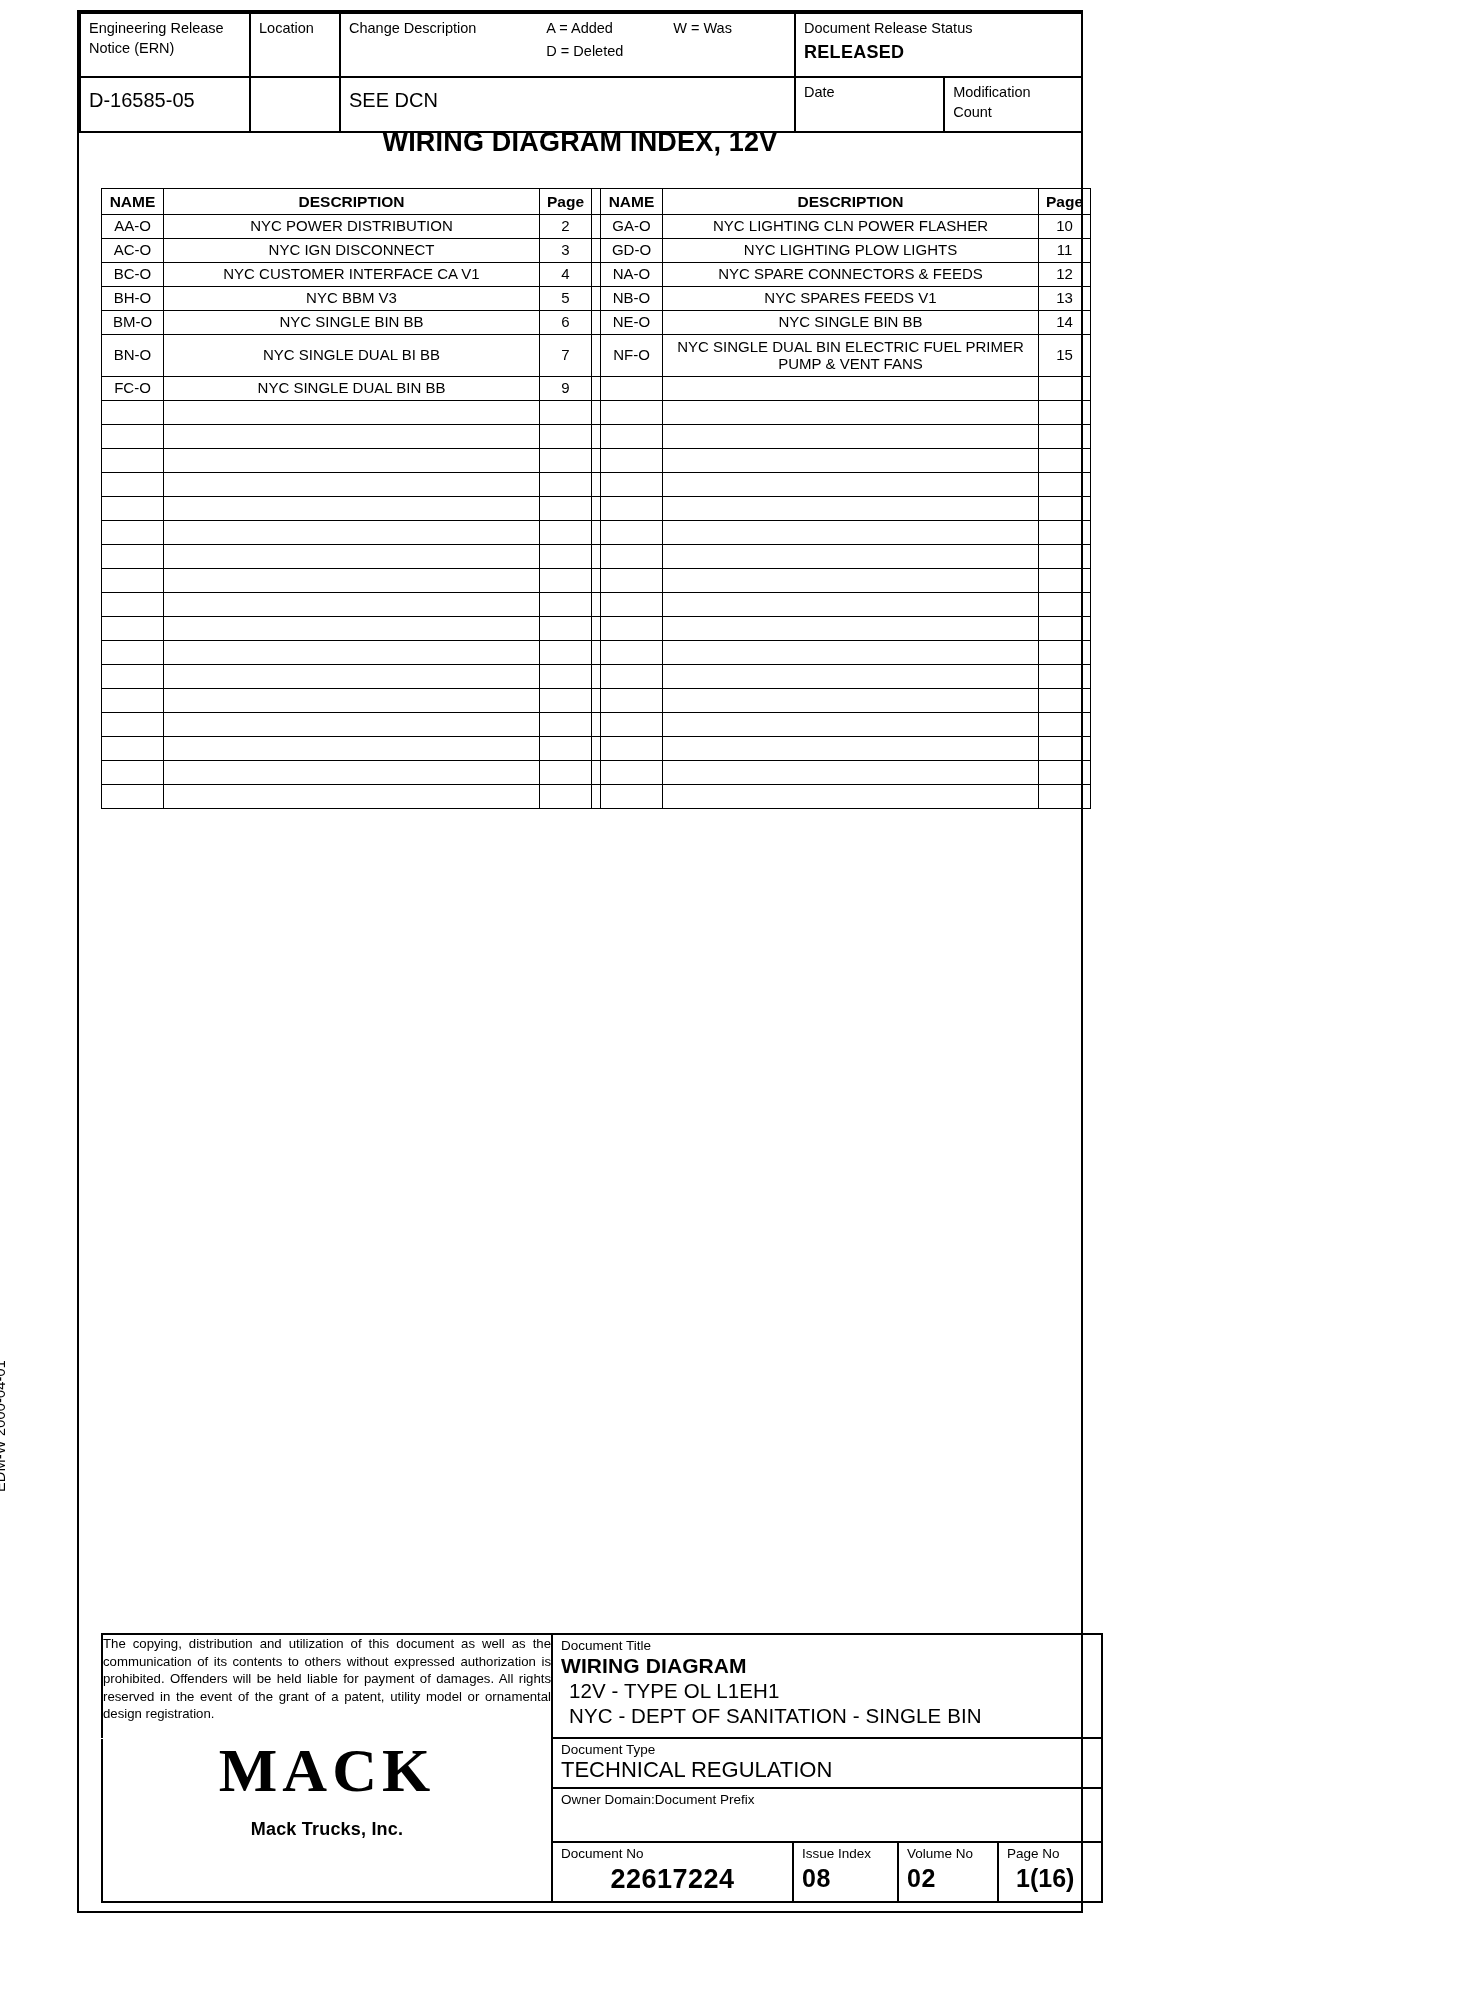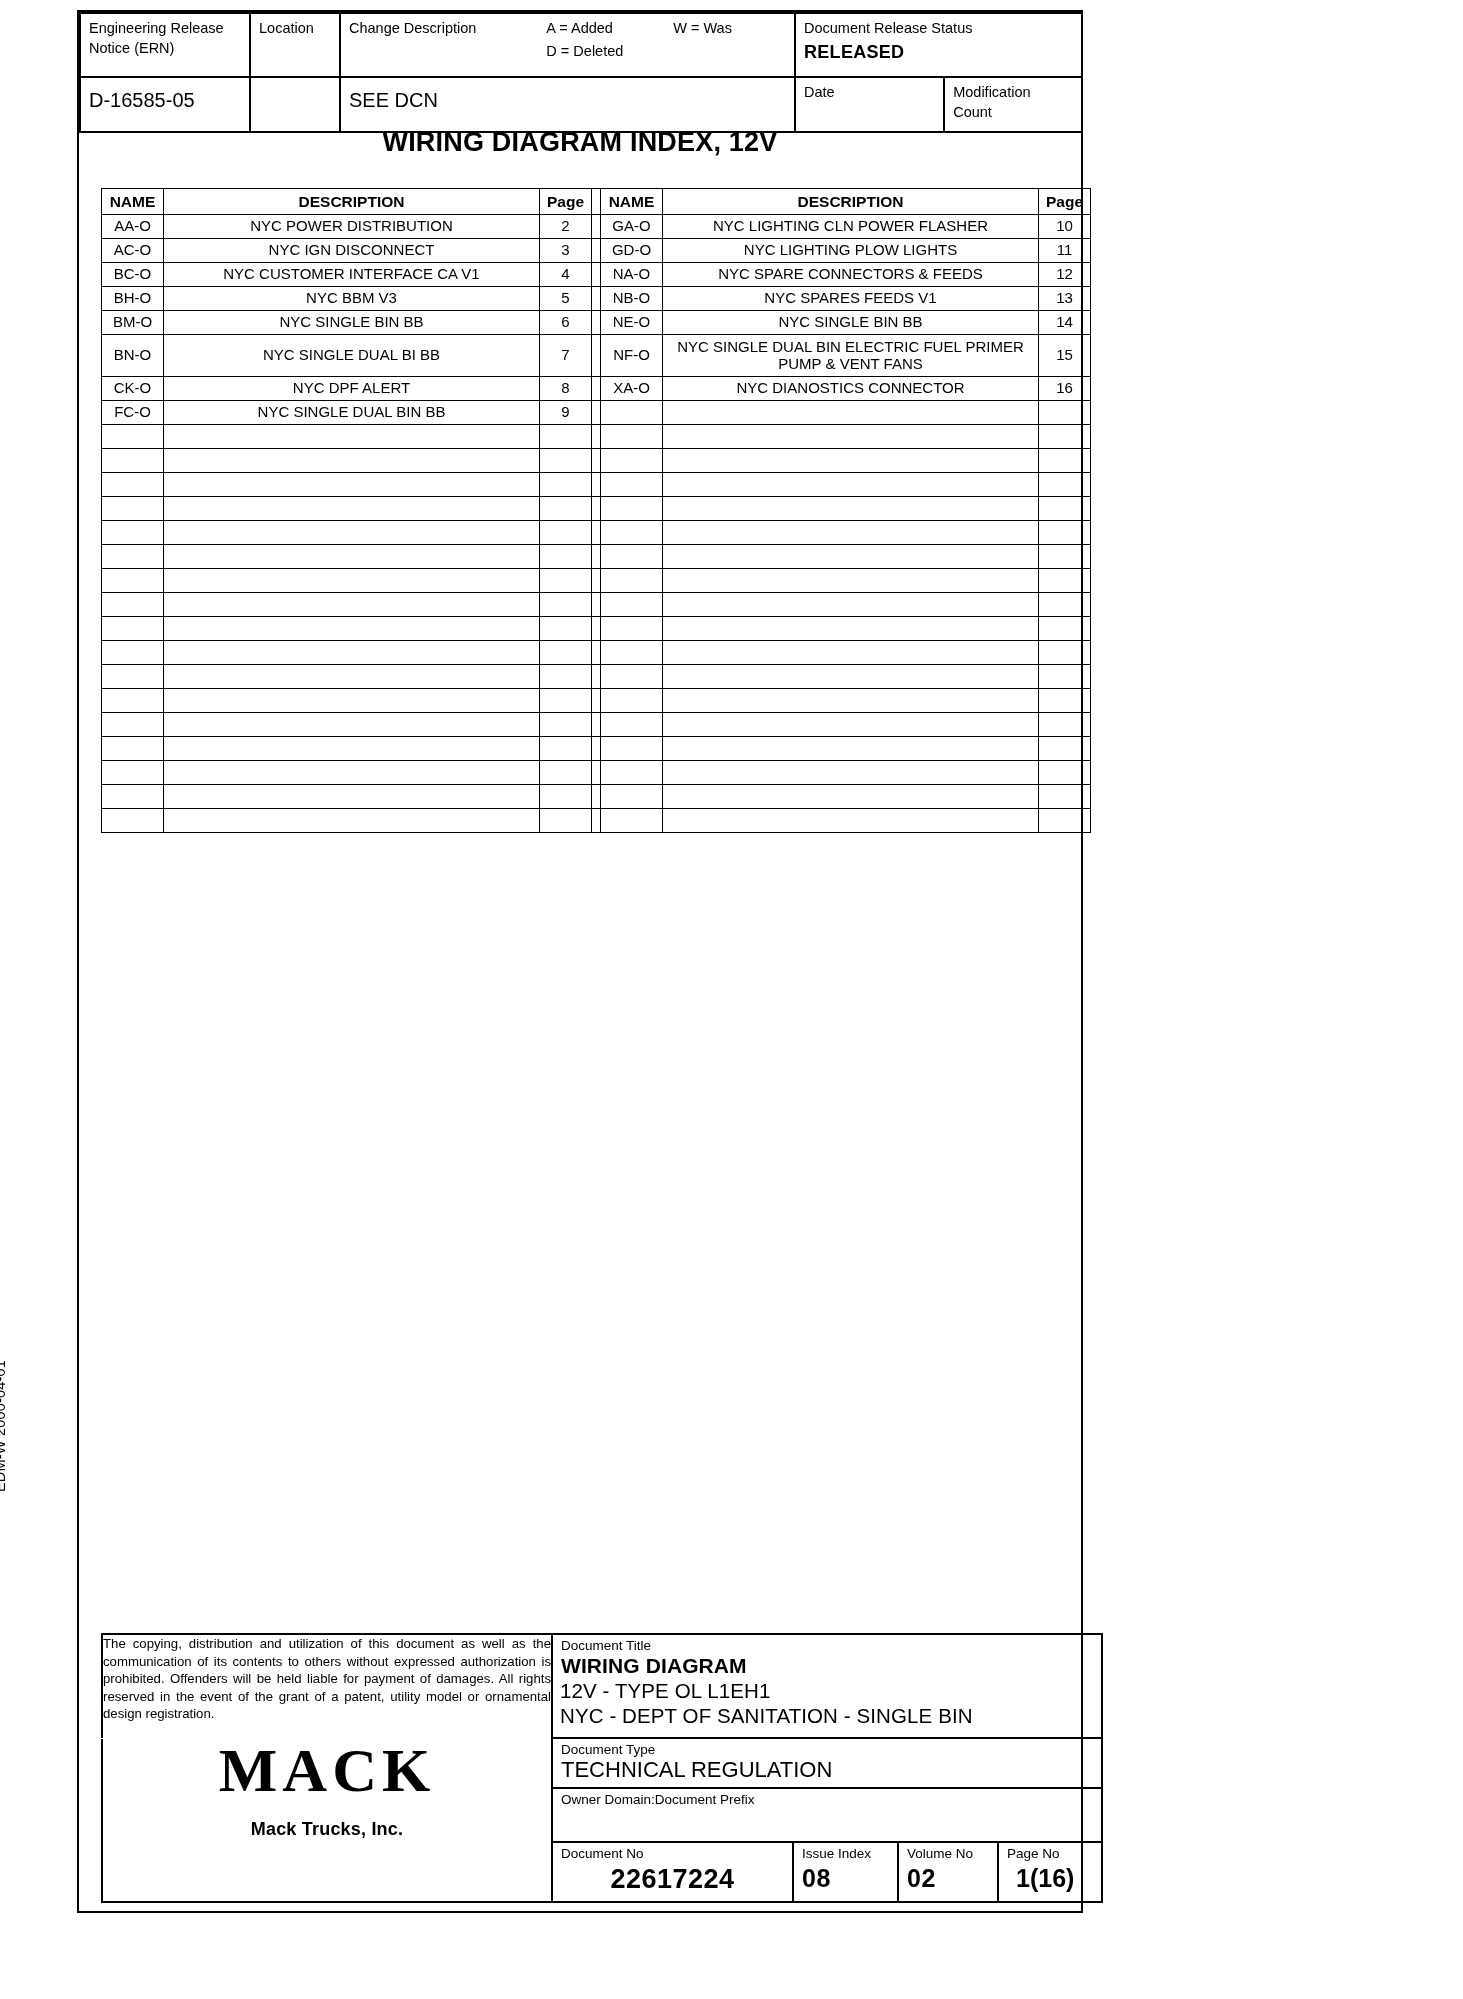--- a/index.html
+++ b/index.html
@@ -176,21 +176,21 @@
     padding: 3px 8px 0 8px;
   }
   .doc-title-l1 {
     font-size: 21px;
     font-weight: bold;
     padding: 1px 8px 0 8px;
     letter-spacing: 0.1px;
   }
   .doc-title-l2, .doc-title-l3 {
     font-size: 20.5px;
-    padding: 1px 8px 0 7px;
+    padding: 1px 8px 0 16px;
     letter-spacing: 0.1px;
   }
   .doc-type-val {
     font-size: 22px;
     padding: 0px 8px 4px 8px;
   }
   .owner-blank { height: 34px; }
 
   .logo-cell {
     text-align: center;
@@ -373,29 +373,20 @@
               <td>14</td>
             </tr>
             <tr class="tall">
               <td>BN-O</td>
               <td>NYC SINGLE DUAL BI BB</td>
               <td>7</td>
               <td class="gapcell"></td>
               <td>NF-O</td>
               <td>NYC SINGLE DUAL BIN ELECTRIC FUEL PRIMER PUMP &amp; VENT FANS</td>
               <td>15</td>
-            </tr>
-            <tr>
-              <td>CK-O</td>
-              <td>NYC DPF ALERT</td>
-              <td>8</td>
-              <td class="gapcell"></td>
-              <td>XA-O</td>
-              <td>NYC DIANOSTICS CONNECTOR</td>
-              <td>16</td>
             </tr>
             <tr>
               <td>FC-O</td>
               <td>NYC SINGLE DUAL BIN BB</td>
               <td>9</td>
               <td class="gapcell"></td>
               <td></td>
               <td></td>
               <td></td>
             </tr>

